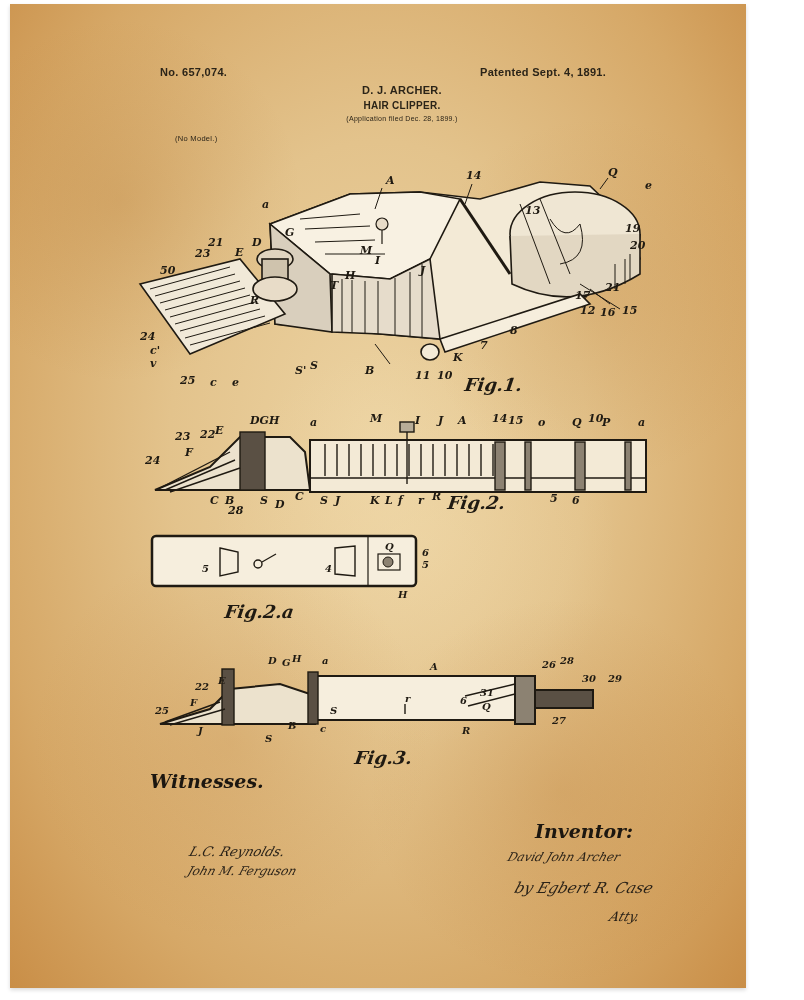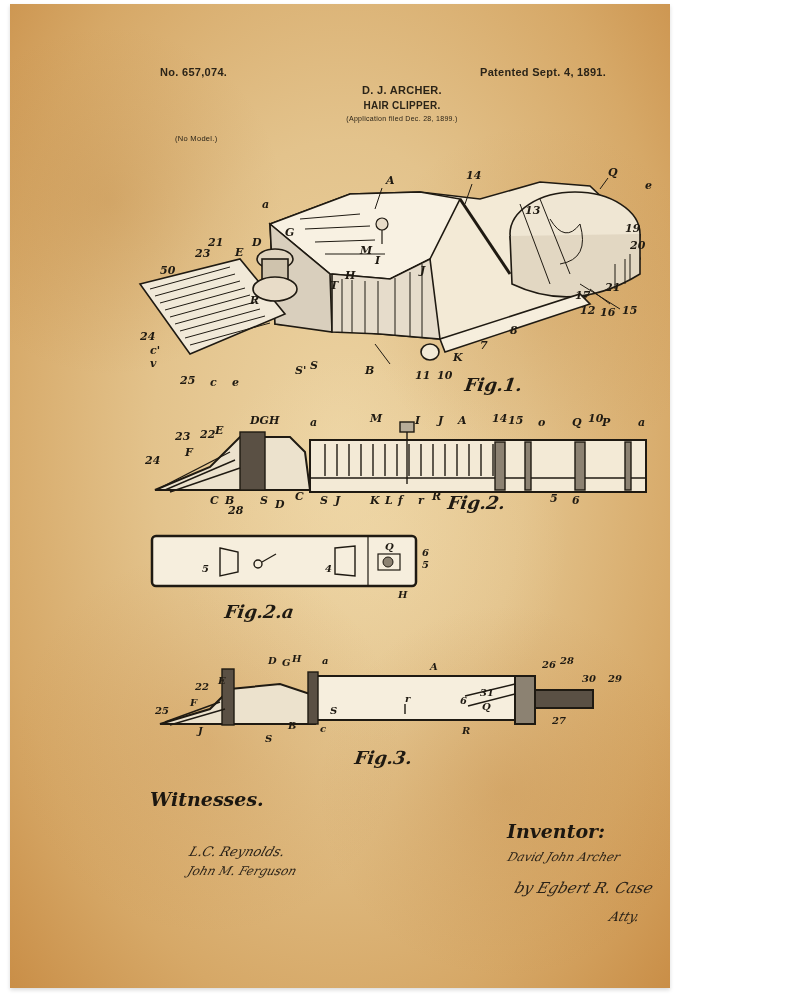--- a/index.html
+++ b/index.html
@@ -1,17 +1,17 @@
 <!DOCTYPE html>
 <html><head>
 <meta charset="utf-8">
 <style>
   html,body{margin:0;padding:0;background:#ffffff;}
   body{width:804px;height:1000px;position:relative;overflow:hidden;font-family:"Liberation Serif",serif;}
-  .poster{position:absolute;left:10px;top:4px;width:660px;height:984px;
+  .poster{position:absolute;left:10px;top:4px;width:736px;height:984px;
     background:
       radial-gradient(ellipse at 50% 45%, #ecd3a2 0%, #e3c38c 40%, #d6a867 75%, #c98e47 100%);
     box-shadow:0 2px 4px rgba(0,0,0,0.15);
   }
   .poster::before{content:"";position:absolute;inset:0;
     background:
       radial-gradient(circle at 15% 20%, rgba(180,120,50,0.25) 0, transparent 18%),
       radial-gradient(circle at 80% 30%, rgba(190,130,60,0.22) 0, transparent 20%),
       radial-gradient(circle at 30% 75%, rgba(190,125,55,0.22) 0, transparent 22%),
       radial-gradient(circle at 75% 80%, rgba(185,120,50,0.25) 0, transparent 20%),
@@ -283,21 +283,21 @@
       <text x="402" y="70">27</text>
         <text x="312" y="80">R</text>
         <text x="138" y="75">B</text>
       <text x="170" y="78">c</text>
         <text x="115" y="88">S</text>
         <text x="48" y="80">J</text>
     </g>
   </svg>
   <div class="figlabel" style="left:345px;top:743px;">Fig.3.</div>
 
-  <div class="sig-head" style="left:140px;top:784px;">Witnesses.</div>
+  <div class="sig-head" style="left:140px;top:766px;">Witnesses.</div>
   <div class="sig" style="left:180px;top:840px;">L.C. Reynolds.</div>
   <div class="sig" style="left:178px;top:860px;font-size:12px;">John M. Ferguson</div>
 
-  <div class="sig-head" style="left:497px;top:816px;text-align:center;">Inventor:</div>
+  <div class="sig-head" style="left:525px;top:816px;text-align:center;">Inventor:</div>
   <div class="sig" style="left:498px;top:846px;font-size:12px;">David John Archer</div>
   <div class="sig" style="left:505px;top:875px;font-size:15px;">by Egbert R. Case</div>
   <div class="sig" style="left:600px;top:905px;">Atty.</div>
 </div>
 
 </body></html>

